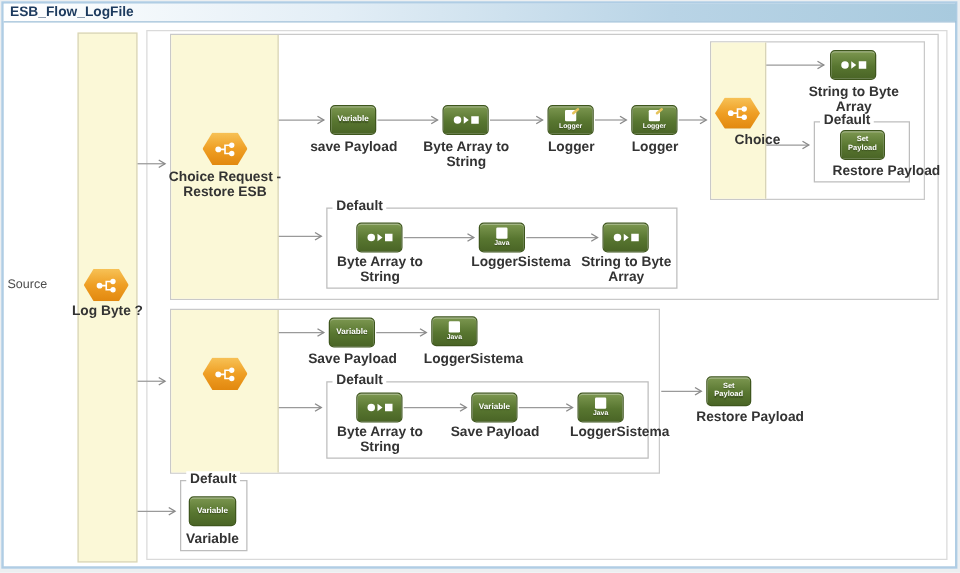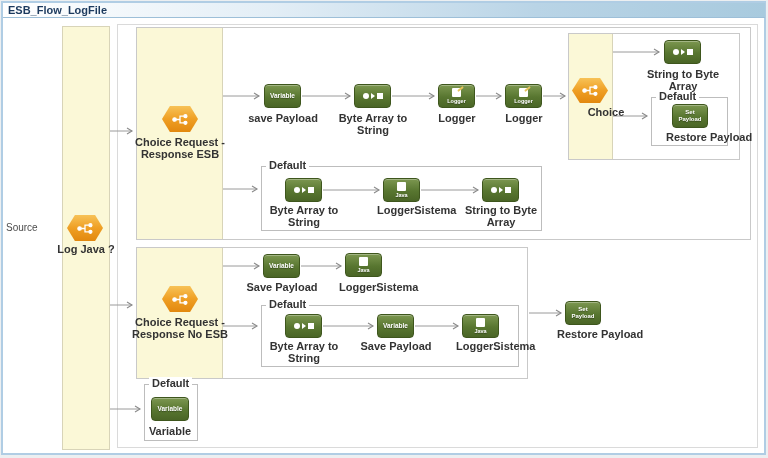--- a/index.html
+++ b/index.html
@@ -121,33 +121,33 @@
   <div class="hex" style="left:67px;top:215px;">
     <svg width="17" height="13" viewBox="0 0 17 13">
       <g stroke="#fff" stroke-width="1.3" fill="#fff">
         <circle cx="2.6" cy="6.5" r="1.7"></circle>
         <path d="M4.2 6.5 H8 M8 6.5 V3.2 H11.8 M8 6.5 V9.8 H11.8" fill="none"></path>
         <circle cx="13.4" cy="3.2" r="1.5"></circle>
           <circle cx="13.4" cy="9.8" r="1.5"></circle>
       </g>
     </svg>
   </div>
-  <div class="lbl" style="left:48px;top:243px;width:76px;">Log Java ?</div>
+  <div class="lbl" style="left:48px;top:243px;width:76px;">Log Byte ?</div>
 
   <div class="hex" style="left:162px;top:106px;">
     <svg width="17" height="13" viewBox="0 0 17 13">
       <g stroke="#fff" stroke-width="1.3" fill="#fff">
         <circle cx="2.6" cy="6.5" r="1.7"></circle>
         <path d="M4.2 6.5 H8 M8 6.5 V3.2 H11.8 M8 6.5 V9.8 H11.8" fill="none"></path>
         <circle cx="13.4" cy="3.2" r="1.5"></circle>
           <circle cx="13.4" cy="9.8" r="1.5"></circle>
       </g>
     </svg>
   </div>
-  <div class="lbl" style="left:126px;top:136px;width:108px;">Choice Request - Response ESB</div>
+  <div class="lbl" style="left:126px;top:136px;width:108px;">Choice Request - Restore ESB</div>
 
   <div class="gi" style="left:264px;top:84px;">
     <span class="txt">Variable</span>
   </div>
   <div class="lbl" style="left:246px;top:112px;width:74px;">save Payload</div>
 
   <div class="gi" style="left:354px;top:84px;">
     <span class="tg">
         <span class="c"></span>
         <span class="a"></span>
@@ -231,21 +231,20 @@
   <div class="hex" style="left:162px;top:286px;">
     <svg width="17" height="13" viewBox="0 0 17 13">
       <g stroke="#fff" stroke-width="1.3" fill="#fff">
         <circle cx="2.6" cy="6.5" r="1.7"></circle>
         <path d="M4.2 6.5 H8 M8 6.5 V3.2 H11.8 M8 6.5 V9.8 H11.8" fill="none"></path>
         <circle cx="13.4" cy="3.2" r="1.5"></circle>
           <circle cx="13.4" cy="9.8" r="1.5"></circle>
       </g>
     </svg>
   </div>
-  <div class="lbl" style="left:126px;top:316px;width:108px;">Choice Request - Response No ESB</div>
 
   <div class="gi" style="left:263px;top:254px;">
     <span class="txt">Variable</span>
   </div>
   <div class="lbl" style="left:244px;top:281px;width:76px;">Save Payload</div>
 
   <div class="gi" style="left:345px;top:253px;">
     <span class="dg">
       <span class="doc"></span>
       <span class="t">Java</span>

